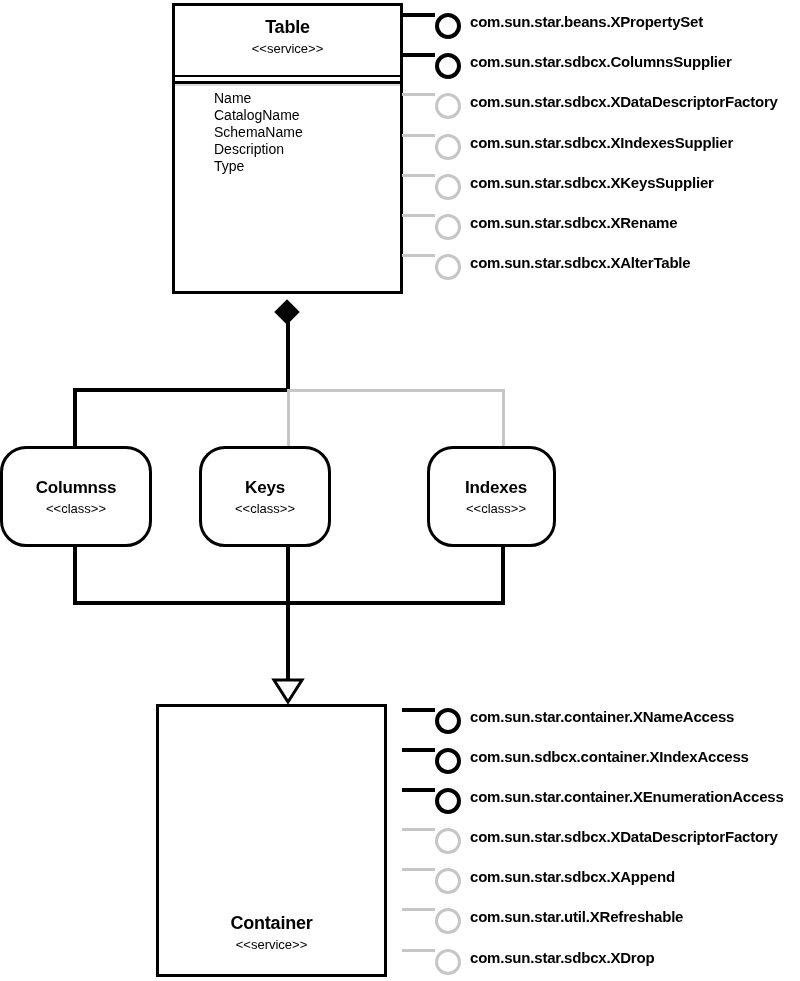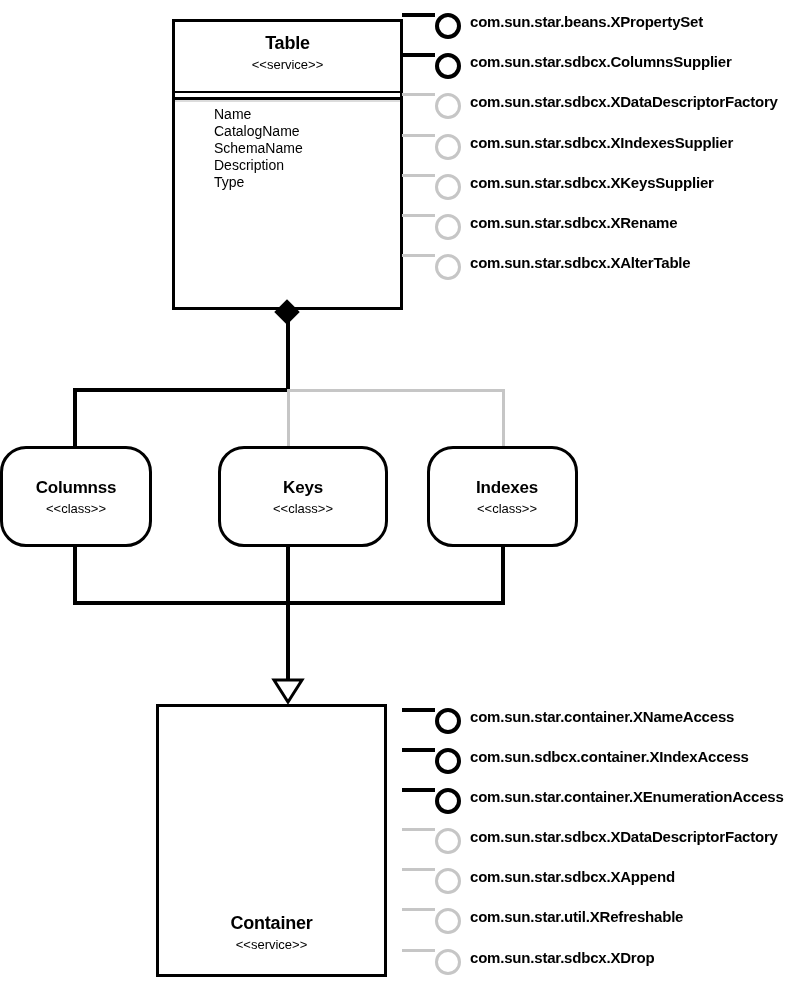--- a/index.html
+++ b/index.html
@@ -4,35 +4,35 @@
 <style>
   html,body { margin:0; padding:0; background:#ffffff; }
   body { font-family:"Liberation Sans", sans-serif; color:#000; }
   #canvas { position:relative; width:800px; height:981px; background:#fff; overflow:hidden; }
   .ln { position:absolute; background:#000; }
   .ln.gray { background:#c6c6c6; }
 
   .uml-box { position:absolute; border:3px solid #000; background:#fff; box-sizing:border-box; }
 
   
-  #table-box { left:172px; top:3px; width:231px; height:291px;margin-top:16px; }
+  #table-box { left:172px; top:3px; width:231px; height:291px; }
   #table-box .hdr { height:71px; border-bottom:2px solid #000; text-align:center; box-sizing:border-box; padding-top:11px; }
   .box-title { font-size:18px; font-weight:bold; letter-spacing:-0.2px; }
   .stereotype { font-size:13px; margin-top:3px; }
   .sep-gap   { height:4px; background:#fff; }
   .sep-black { height:3px; background:#000; }
   .sep-gray  { height:2px; background:#dcdcdc; }
   .attr-list { padding:4px 0 0 39px; font-size:14px; line-height:17px; }
 
   
   .class-box { top:446px; height:101px; display:flex; flex-direction:column; align-items:center; justify-content:center;border-radius:26px; }
   .class-box .box-title { font-size:17px; }
   #class-box-0 { left:0px;   width:152px; }
-  #class-box-1 { left:218px; width:170px; }
-  #class-box-2 { left:427px; width:151px;padding-left:9px; }
+  #class-box-1 { left:199px; width:132px; }
+  #class-box-2 { left:427px; width:129px;padding-left:9px; }
 
   
   #container-box { left:156px; top:704px; width:231px; height:273px; display:flex; flex-direction:column; align-items:center; justify-content:flex-end; padding-bottom:22px; }
 
   
   .if-row { position:absolute; left:402px; height:28px; display:flex; align-items:flex-start; }
   .if-row .stub { width:33px; height:4px; background:#000; flex:0 0 auto; }
   .if-row .ring { width:18px; height:18px; border:4px solid #000; border-radius:50%; background:#fff; flex:0 0 auto; }
   .if-row.gray .stub { height:3px; background:#c6c6c6; }
   .if-row.gray .ring { width:20px; height:20px; border-width:3px; border-color:#c6c6c6; }

